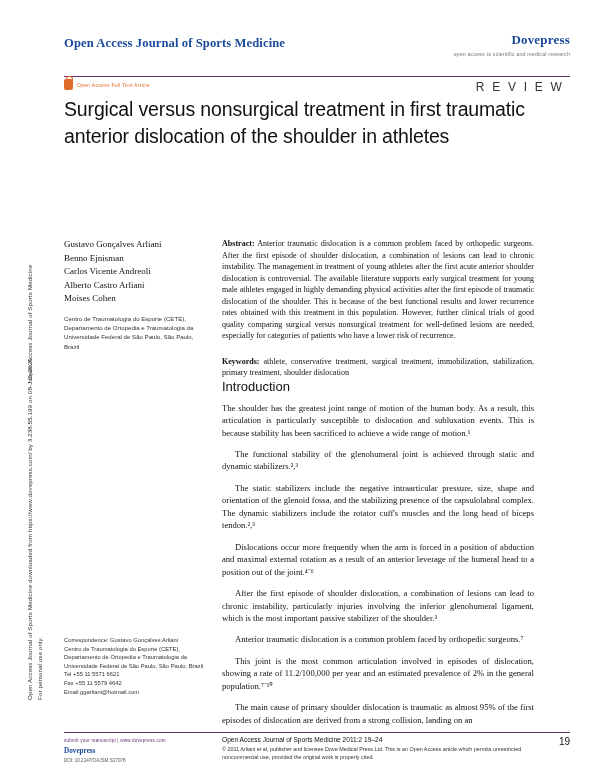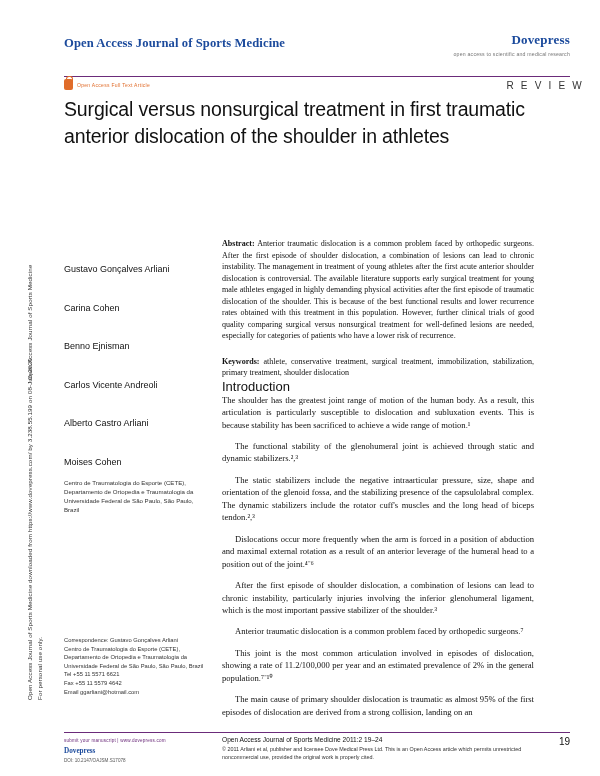--- a/index.html
+++ b/index.html
@@ -106,23 +106,23 @@
     border-radius: 3px 3px 0 0;
   }
   .oa-text {
     font-family: "Liberation Sans", sans-serif;
     font-size: 5px;
     color: #e06c2a;
     letter-spacing: 0.3px;
   }
   .review-label {
     position: absolute;
-    right: 16px; top: 80px;
-    font-family: "Liberation Sans", sans-serif;
-    font-size: 10px;
+    right: 36px; top: 80px;
+    font-family: "Liberation Sans", sans-serif;
+    font-size: 12px;
     letter-spacing: 2.2px;
     color: #333;
   }
 
   
   .paper-title {
     position: absolute;
     left: 64px; top: 96px;
     width: 470px;
     font-family: "Liberation Sans", sans-serif;
@@ -133,25 +133,24 @@
     letter-spacing: -0.15px;
   }
 
   
   .authors {
     position: absolute;
     left: 64px; top: 238px;
     width: 145px;
   }
   .author {
-    font-family: Liberation Sans, sans-serif;
+    font-family: Liberation Serif, serif;
     font-size: 9px;
     line-height: 13.6px;
     color: #111;
-    margin-top: 25px;
   }
   .affil {
     margin-top: 8px;
     font-family: "Liberation Sans", sans-serif;
     font-size: 6.1px;
     line-height: 9.2px;
     color: #333;
   }
 
   
@@ -188,21 +187,21 @@
     color: #111;
   }
   .section-head {
     margin-top: 0;
     font-family: "Liberation Sans", sans-serif;
     font-size: 13px;
     color: #111;
     font-weight: normal;
   }
   .body-p {
-    margin-top: 0;
+    margin-top: 8px;
     font-family: "Liberation Serif", serif;
     font-size: 8.6px;
     line-height: 12.6px;
     text-align: justify;
     color: #111;
     text-indent: 0;
   }
   .body-p.indent { text-indent: 13px; }
   .body-p + .body-p { margin-top: 1px; }
 
@@ -284,21 +283,20 @@
   <div class="oa-badge">
     <span class="oa-icon"></span>
     <span class="oa-text">Open Access Full Text Article</span>
   </div>
   <div class="review-label">R E V I E W</div>
 
   <div class="paper-title">Surgical versus nonsurgical treatment in first traumatic anterior dislocation of the shoulder in athletes</div>
 
   <div class="authors">
     <div class="author">Gustavo Gonçalves Arliani</div>
-    <div class="author">Carina Cohen</div>
     <div class="author">Benno Ejnisman</div>
     <div class="author">Carlos Vicente Andreoli</div>
     <div class="author">Alberto Castro Arliani</div>
     <div class="author">Moises Cohen</div>
     <div class="affil">Centro de Traumatologia do Esporte (CETE), Departamento de Ortopedia e Traumatologia da Universidade Federal de São Paulo, São Paulo, Brazil</div>
   </div>
 
   <div class="corr">
     <div>Correspondence: Gustavo Gonçalves Arliani</div>
     <div>Centro de Traumatologia do Esporte (CETE), Departamento de Ortopedia e Traumatologia da Universidade Federal de São Paulo, São Paulo, Brazil</div>

